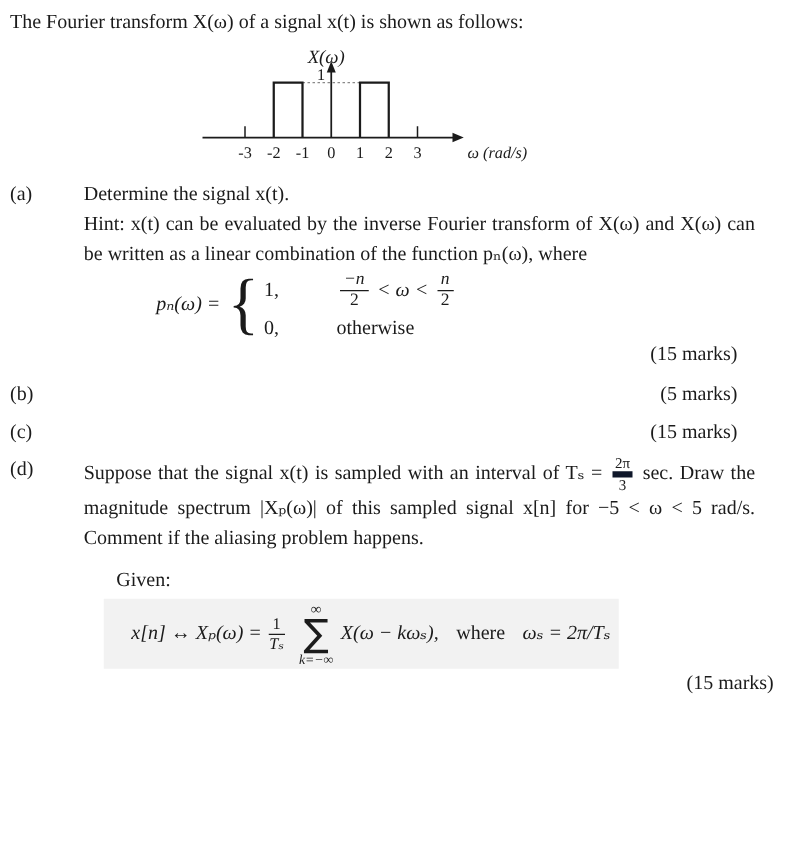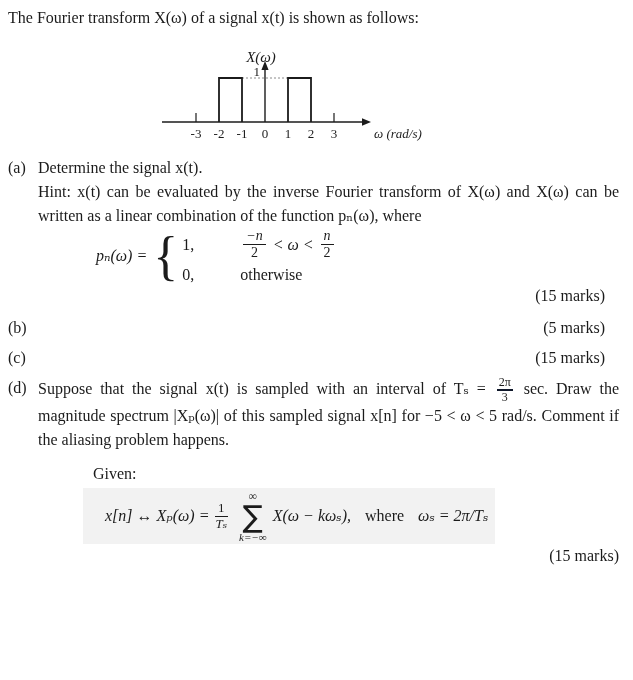--- a/index.html
+++ b/index.html
@@ -2,24 +2,24 @@
 <html><head>
 <meta charset="utf-8">
 <style>
   html,body{margin:0;padding:0;}
   body{
     width:633px;height:680px;background:#ffffff;color:#1b1b1b;
     font-family:"Liberation Serif","DejaVu Serif","DejaVu Sans",serif;
     font-size:16px;line-height:24px;overflow:hidden;
   }
   .title{margin:6px 10px 0 8px;}
-  .figure-wrap{margin:18px 0 0 158px;width:280px;height:96px;}
+  .figure-wrap{margin:6px 0 0 158px;width:280px;height:96px;}
   .q{display:flex;align-items:flex-start;}
   .q-label{width:30px;flex-shrink:0;padding-left:8px;box-sizing:content-box;}
-  .q-body{flex:1;text-align:justify;padding-right:14px;}
+  .q-body{flex:1;text-align:justify;padding-right:29px;margin-left:29px;}
   .marks{text-align:right;padding-right:14px;}
   .qa{margin-top:12px;}
   .qb{margin-top:8px;}
   .qc{margin-top:6px;}
   .qd{margin-top:6px;}
   
   .frac{display:inline-flex;flex-direction:column;align-items:center;
         vertical-align:middle;line-height:1.15;font-size:14px;margin:0 3px;}
   .frac .num{border-bottom:1px solid #1b1b1b;padding:0 3px;}
   .frac .den{padding:0 3px;}
@@ -41,21 +41,21 @@
   .gf{display:flex;align-items:center;}
   .gf .pre,.gf .term,.gf .tail{font-style:italic;}
   .sum{display:inline-flex;flex-direction:column;align-items:center;line-height:1;margin:0 6px;}
   .sum .upper{font-size:12px;line-height:1;}
   .sum .sigma{font-size:30px;line-height:1;font-family:"DejaVu Sans","DejaVu Serif",serif;}
   .sum .lower{font-size:11px;line-height:1;font-style:italic;}
   .gf .where{font-style:normal;margin:0 14px;}
   .gf .frac{font-size:13px;}
   .ifrac{display:inline-flex;flex-direction:column;align-items:center;
          vertical-align:middle;line-height:1.1;font-size:12px;margin:0 3px;}
-  .ifrac .num{border-bottom:2px solid #0f172a;padding:0 2px;}
+  .ifrac .num{border-bottom:5px solid #0f172a;padding:0 2px;}
   
   svg text{fill:#1b1b1b;font-family:"Liberation Serif","DejaVu Serif",serif;}
 </style>
 </head>
 <body>
 
 <div class="title">The Fourier transform X(ω) of a signal x(t) is shown as follows:</div>
 
 <div class="figure-wrap">
   <svg width="280" height="96" viewBox="0 0 280 96">

